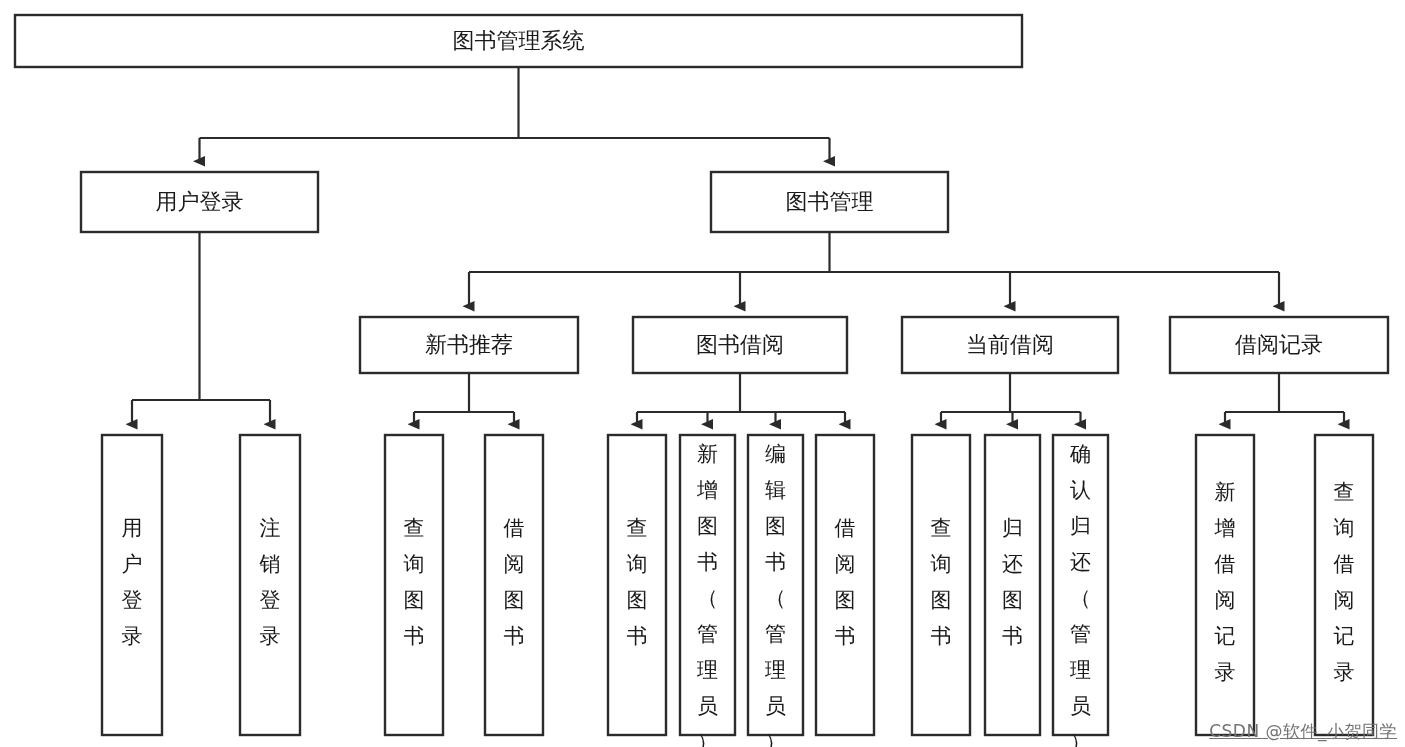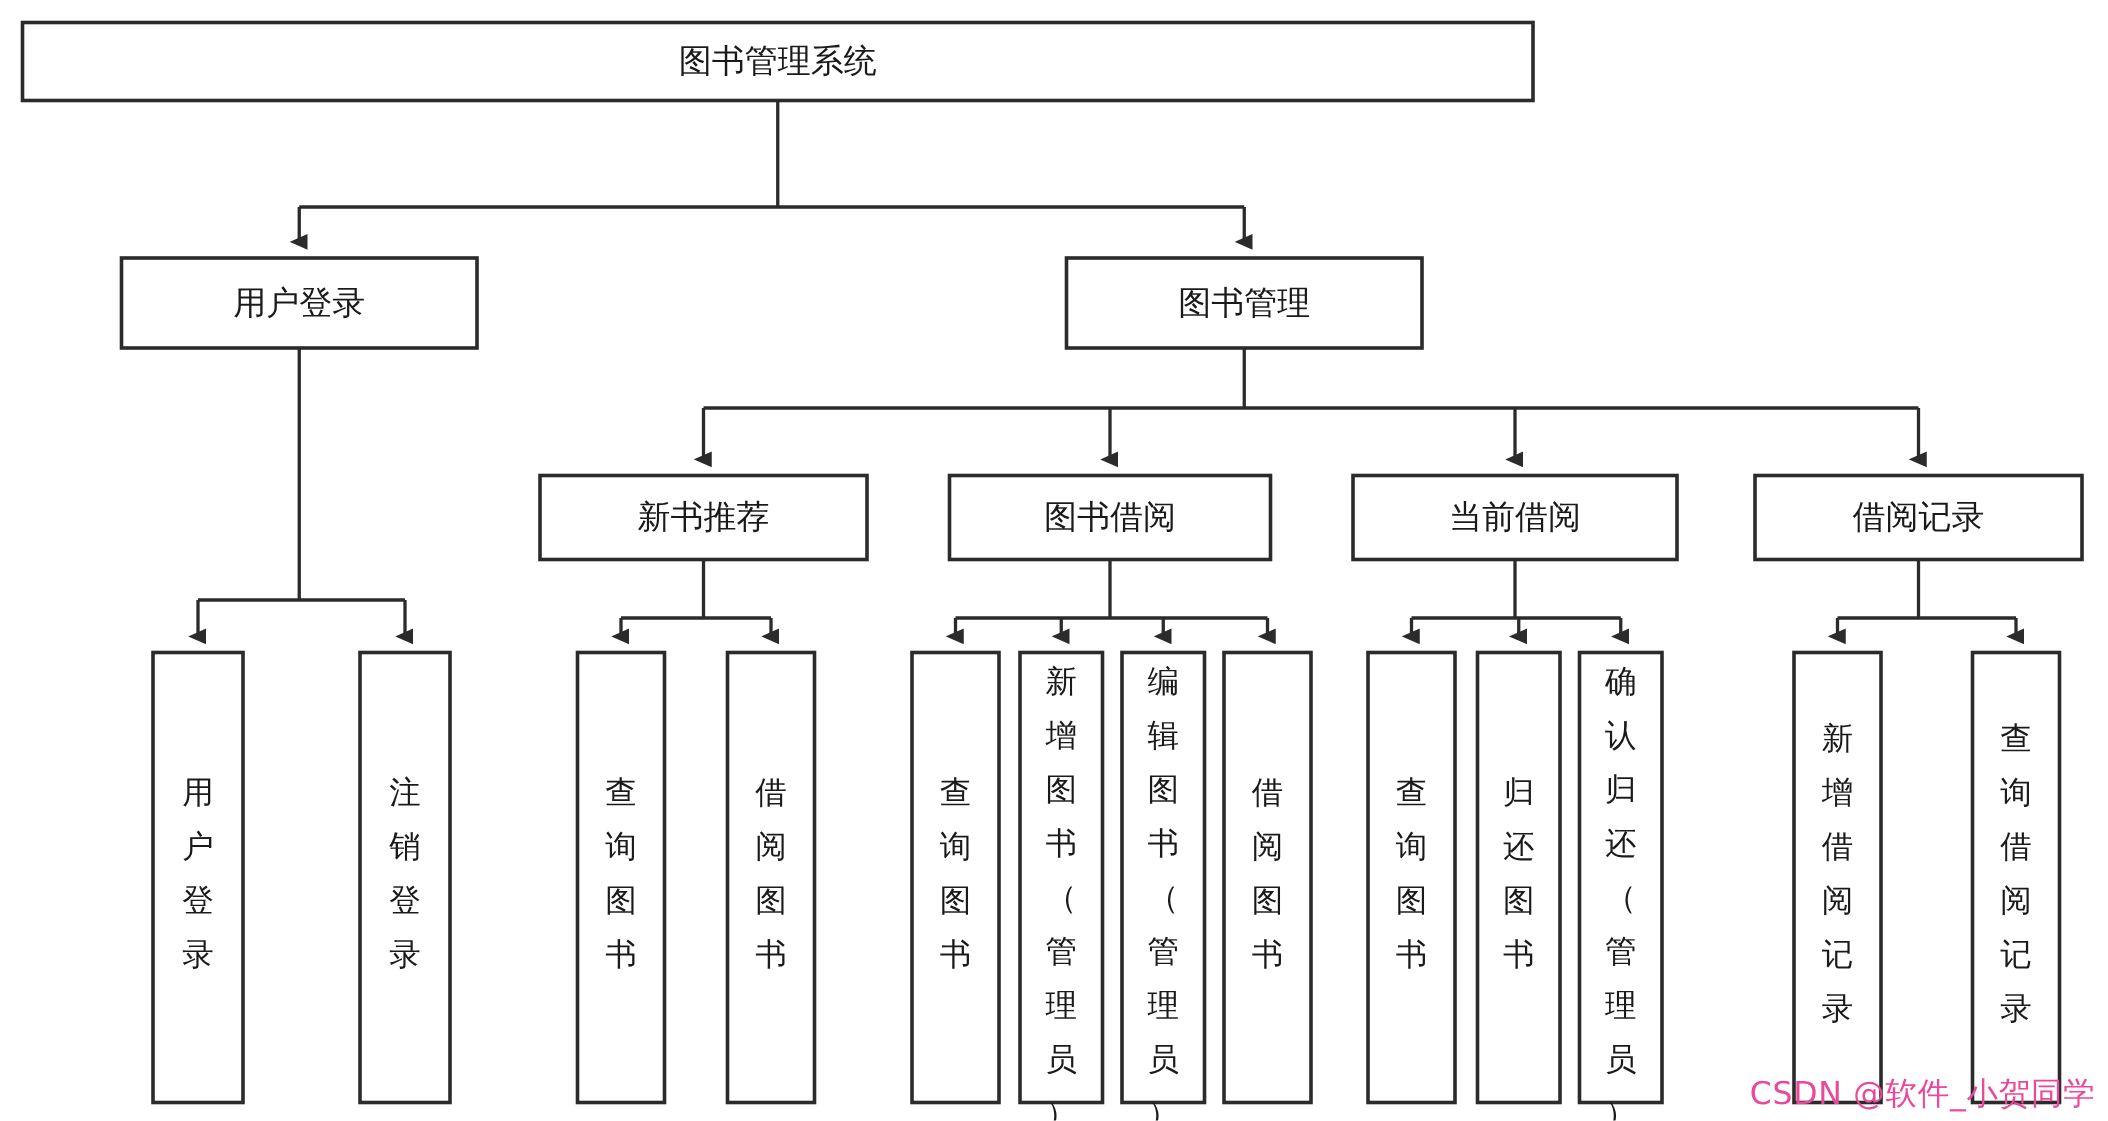--- a/index.html
+++ b/index.html
@@ -44,25 +44,26 @@
     fill: none;
   }
   .arrow-head {
     fill: #2b2b2b;
     stroke: none;
   }
   .watermark {
     position: absolute;
     right: 8px;
     bottom: 4px;
-    font-size: 21px;
-    color: #ec4899;
+    font-size: 17px;
+    color: #737373;
     font-family: "DejaVu Sans", "Liberation Sans", sans-serif;
     white-space: nowrap;
     letter-spacing: 0.5px;
+    text-decoration: underline;
   }
 </style>
 </head>
 <body>
 
 <svg id="diagram-root" viewBox="0 0 1405 747">
   <defs>
     <marker id="arrow" markerWidth="12" markerHeight="12" refX="5.5" refY="5.5" orient="auto" markerUnits="userSpaceOnUse">
       <path class="arrow-head" d="M 0.5 0 L 11 0 L 5.75 12 Z"></path>
     </marker>

